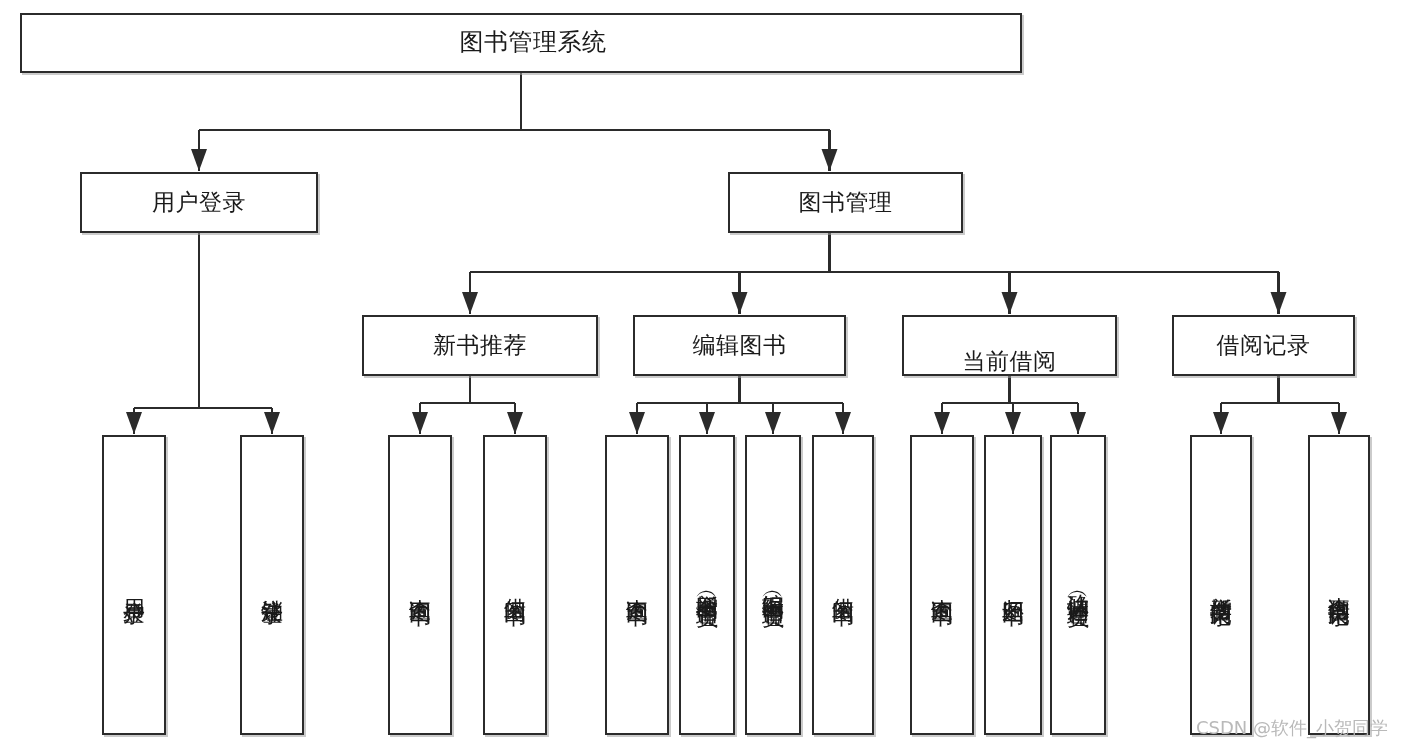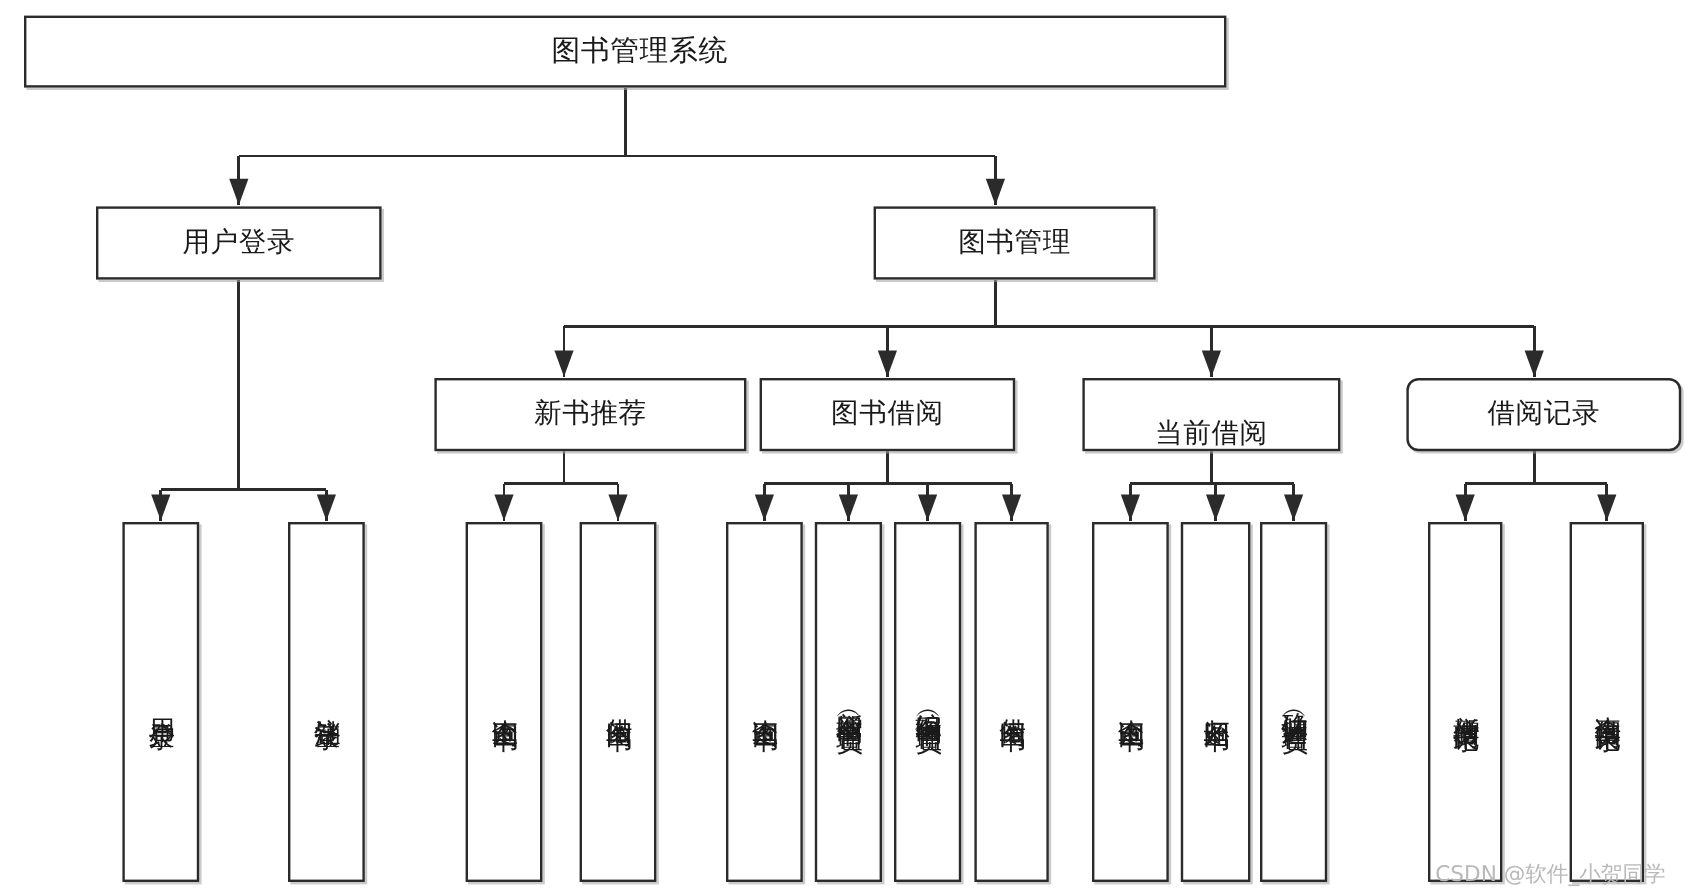--- a/index.html
+++ b/index.html
@@ -136,30 +136,30 @@
     <span class="label">图书管理系统</span>
   </div>
 
   <div class="node horiz" style="left:80px; top:172px; width:238px; height:61px;">
     <span class="label">用户登录</span>
   </div>
   <div class="node horiz" style="left:712px; top:172px; width:235px; height:61px;margin-left:16px;">
     <span class="label">图书管理</span>
   </div>
 
-  <div class="node horiz" style="left:362px; top:315px; width:260px; height:61px;">
+  <div class="node horiz" style="left:362px; top:315px; width:236px; height:61px;">
     <span class="label">新书推荐</span>
   </div>
   <div class="node horiz" style="left:633px; top:315px; width:213px; height:61px;">
-    <span class="label">图书借阅</span>
+    <span class="label">编辑图书</span>
   </div>
   <div class="node horiz" style="left:902px; top:315px; width:215px; height:61px;align-items:flex-end;">
     <span class="label">当前借阅</span>
   </div>
-  <div class="node horiz" style="left:1172px; top:315px; width:229px; height:61px;border-radius:10px;">
+  <div class="node horiz" style="left:1172px; top:315px; width:183px; height:61px;">
     <span class="label">借阅记录</span>
   </div>
 
   <div class="node vert" style="left:102px; top:435px; width:64px; height:300px;">
     <span class="label">用户登录</span>
   </div>
   <div class="node vert" style="left:240px; top:435px; width:64px; height:300px;">
     <span class="label">注销登录</span>
   </div>
 

